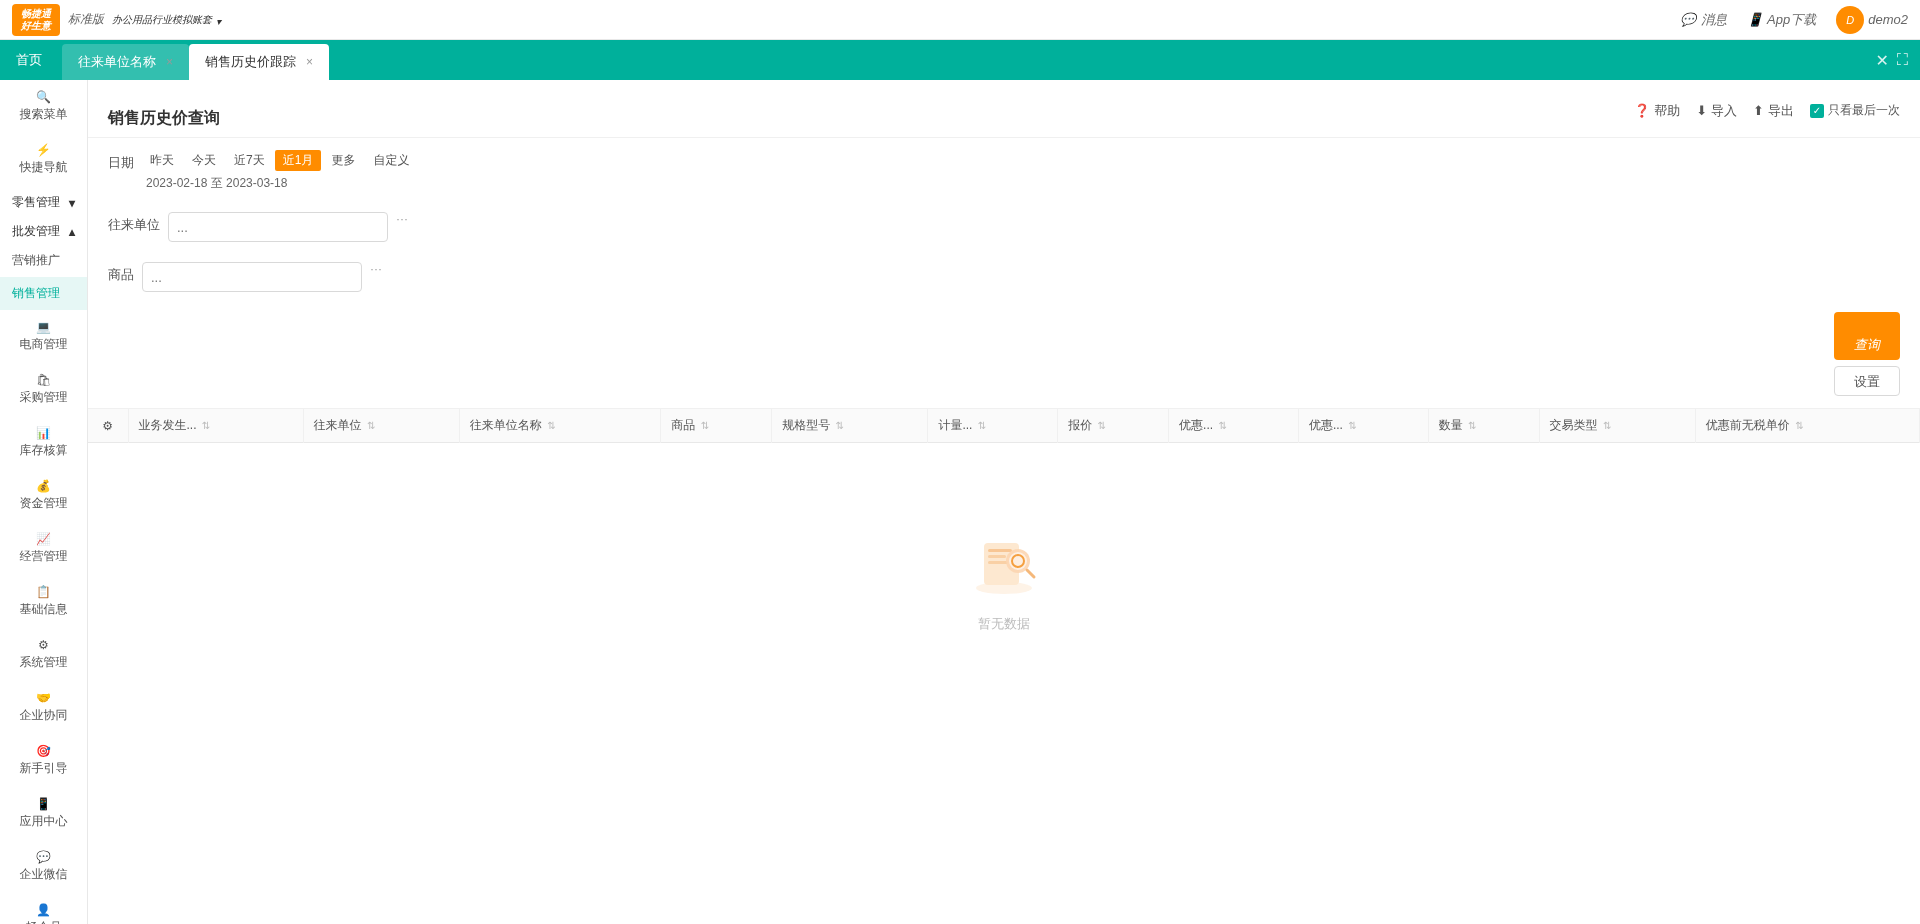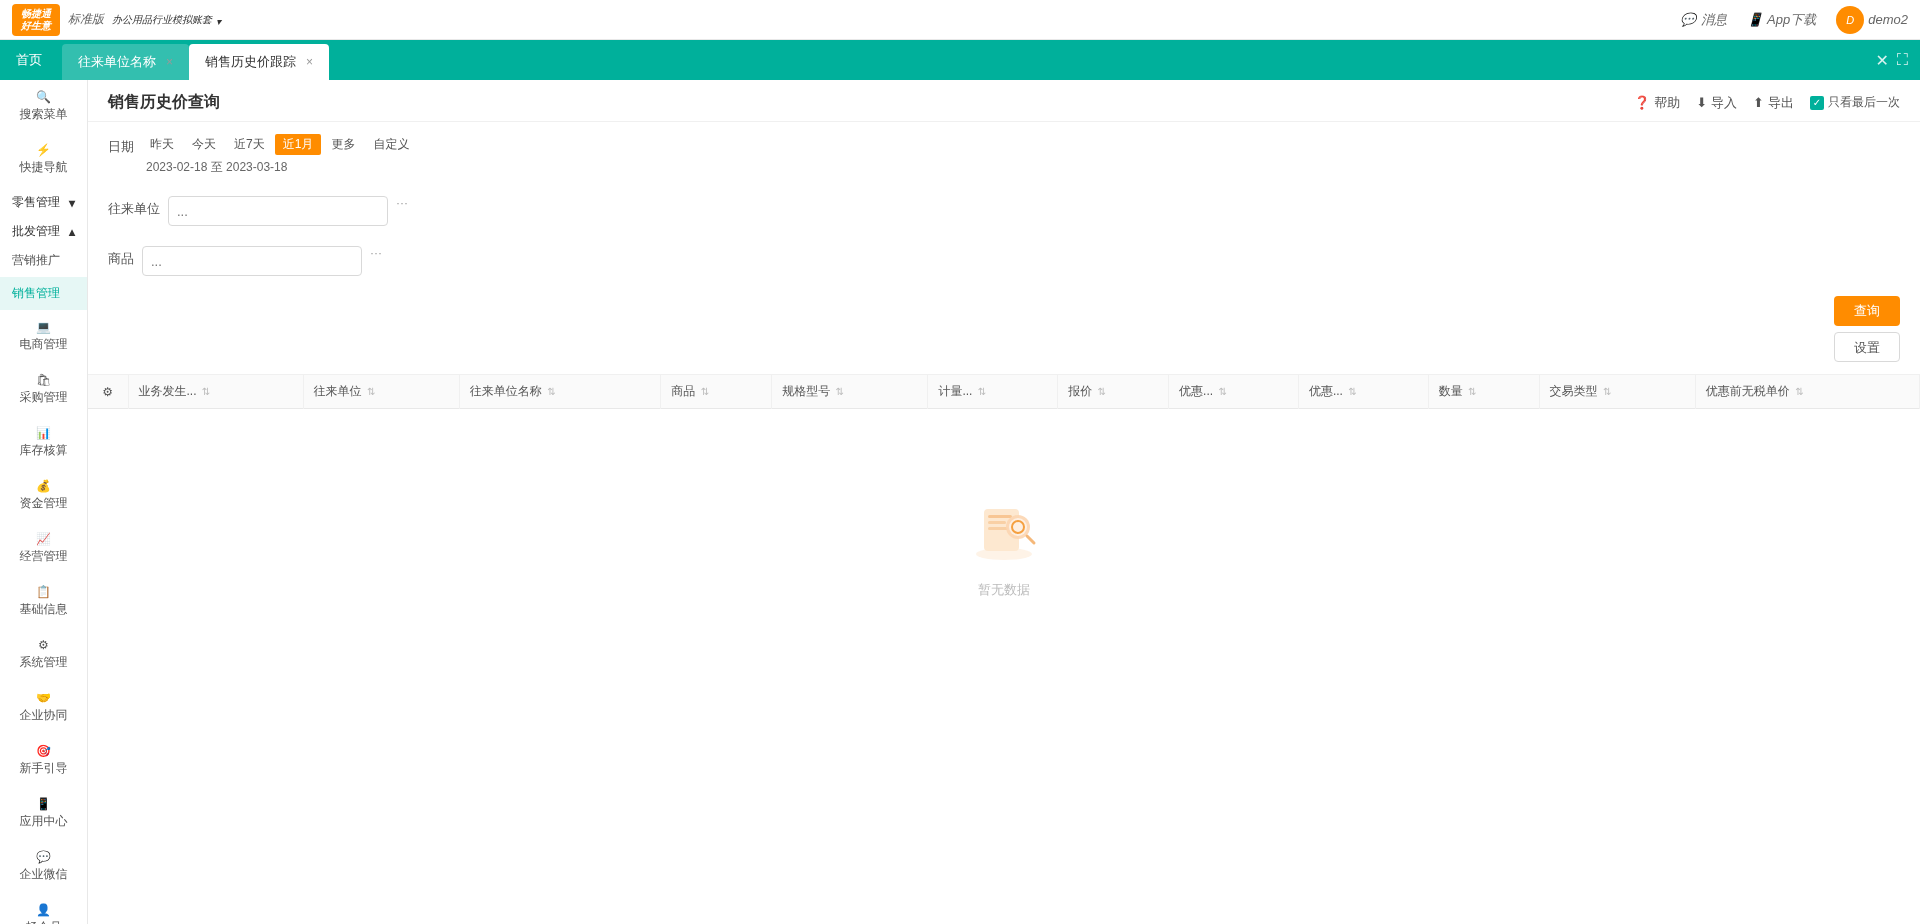--- a/index.html
+++ b/index.html
@@ -36,36 +36,36 @@
     .sidebar-section-label { font-weight: 400; }
     .sidebar-sub-item { padding: 8px 12px; font-size: 12px; color: #555; cursor: pointer; }
     .sidebar-sub-item.active { color: #00b09b; background: #e6f7f5; }
 
     
     .content { flex: 1; background: #f0f2f5; overflow: hidden; display: flex; flex-direction: column; }
     .content-inner { background: #fff; margin: 0; flex: 1; display: flex; flex-direction: column; overflow: hidden; }
 
     
     .page-header { padding: 12px 20px 8px; border-bottom: 1px solid #f0f0f0; display: flex; align-items: center; justify-content: space-between; background: #fff; }
-    .page-title { font-size: 16px; font-weight: 600; color: #333; }
+    .page-title { font-size: 16px; font-weight: 600; color: #333; margin-top: 16px; }
     .page-header-actions { display: flex; align-items: center; gap: 16px; font-size: 13px; color: #555; }
     .page-header-action { display: flex; align-items: center; gap: 4px; cursor: pointer; }
 
     
     .filter-area { padding: 12px 20px; background: #fff; border-bottom: 1px solid #f0f0f0; display: flex; align-items: flex-start; gap: 20px; flex-wrap: wrap; flex-direction: column; }
     .filter-group { display: flex; align-items: flex-start; gap: 8px; }
     .filter-label { font-size: 13px; color: #555; white-space: nowrap; padding-top: 4px; }
     .filter-dates { display: flex; flex-direction: column; gap: 4px; }
     .date-options { display: flex; align-items: center; gap: 2px; }
     .date-opt { padding: 2px 8px; border-radius: 3px; cursor: pointer; font-size: 12px; color: #555; }
     .date-opt.active { background: #ff8c00; color: #fff; border-radius: 2px; }
     .date-range { font-size: 12px; color: #666; padding-left: 4px; }
     .filter-input { width: 220px; height: 30px; border: 1px solid #d9d9d9; border-radius: 4px; padding: 0 8px; font-size: 13px; outline: none; color: #333; }
     .filter-dots { color: #999; font-size: 12px; }
-    .btn-query { background: #ff8c00; color: #fff; border: none; border-radius: 4px; padding: 6px 20px; font-size: 13px; cursor: pointer; height: 30px; }
+    .btn-query { background: #ff8c00; color: #fff; border: none; border-radius: 4px; padding: 24px 20px; font-size: 13px; cursor: pointer; height: 30px; font-style: italic; }
     .btn-setting { background: #fff; color: #555; border: 1px solid #d9d9d9; border-radius: 4px; padding: 6px 16px; font-size: 13px; cursor: pointer; height: 30px; }
     .checkbox-row { display: flex; align-items: center; gap: 4px; font-size: 12px; color: #555; }
     .checkbox-blue { width: 14px; height: 14px; background: #00b09b; border-radius: 2px; display: flex; align-items: center; justify-content: center; color: #fff; font-size: 10px; }
 
     
     .table-container { flex: 1; overflow: auto; background: #fff; }
     table { width: 100%; border-collapse: collapse; font-size: 12px; }
     thead tr { background: #fafafa; border-bottom: 1px solid #e8e8e8; }
     th { padding: 8px 10px; text-align: left; color: #555; font-weight: normal; border-right: 1px solid #f0f0f0; white-space: nowrap; font-size: 12px; }
     th .sort-icon { color: #bbb; font-size: 10px; margin-left: 2px; }

